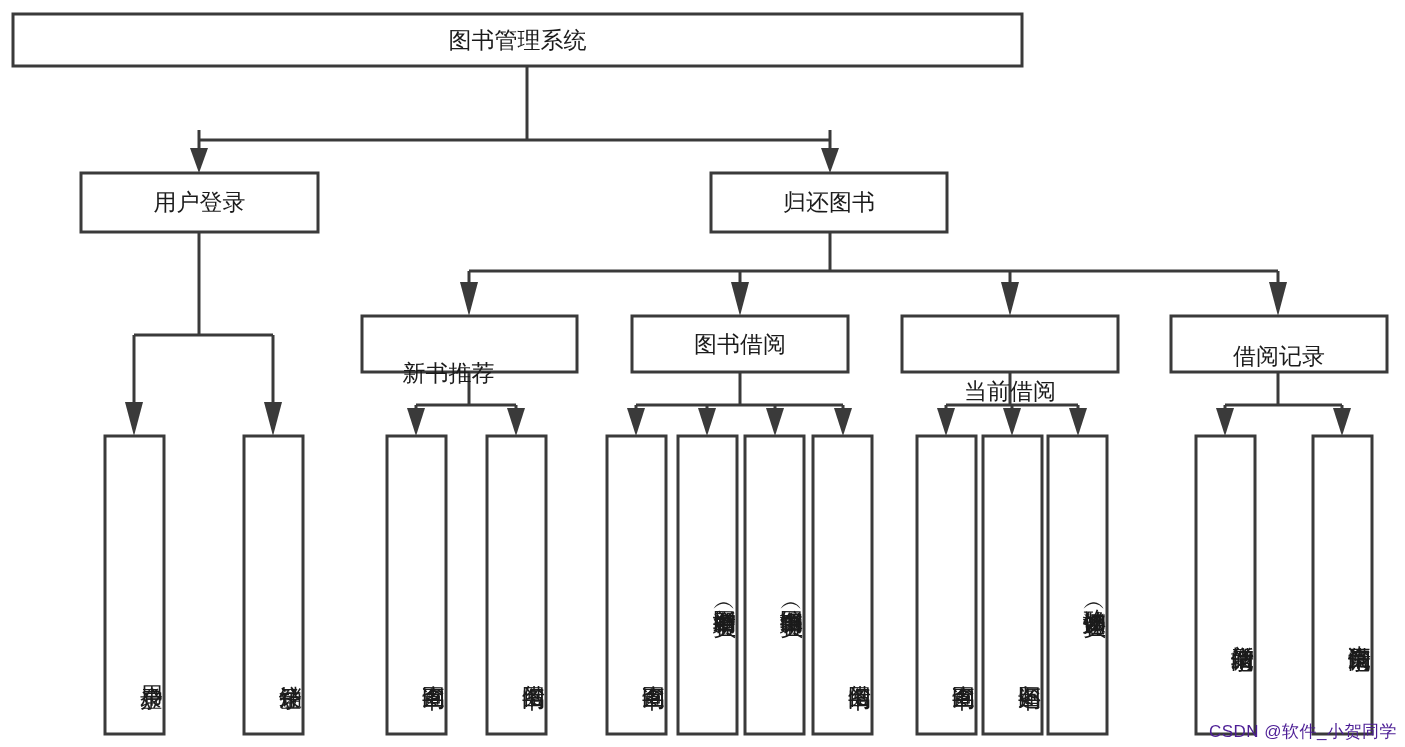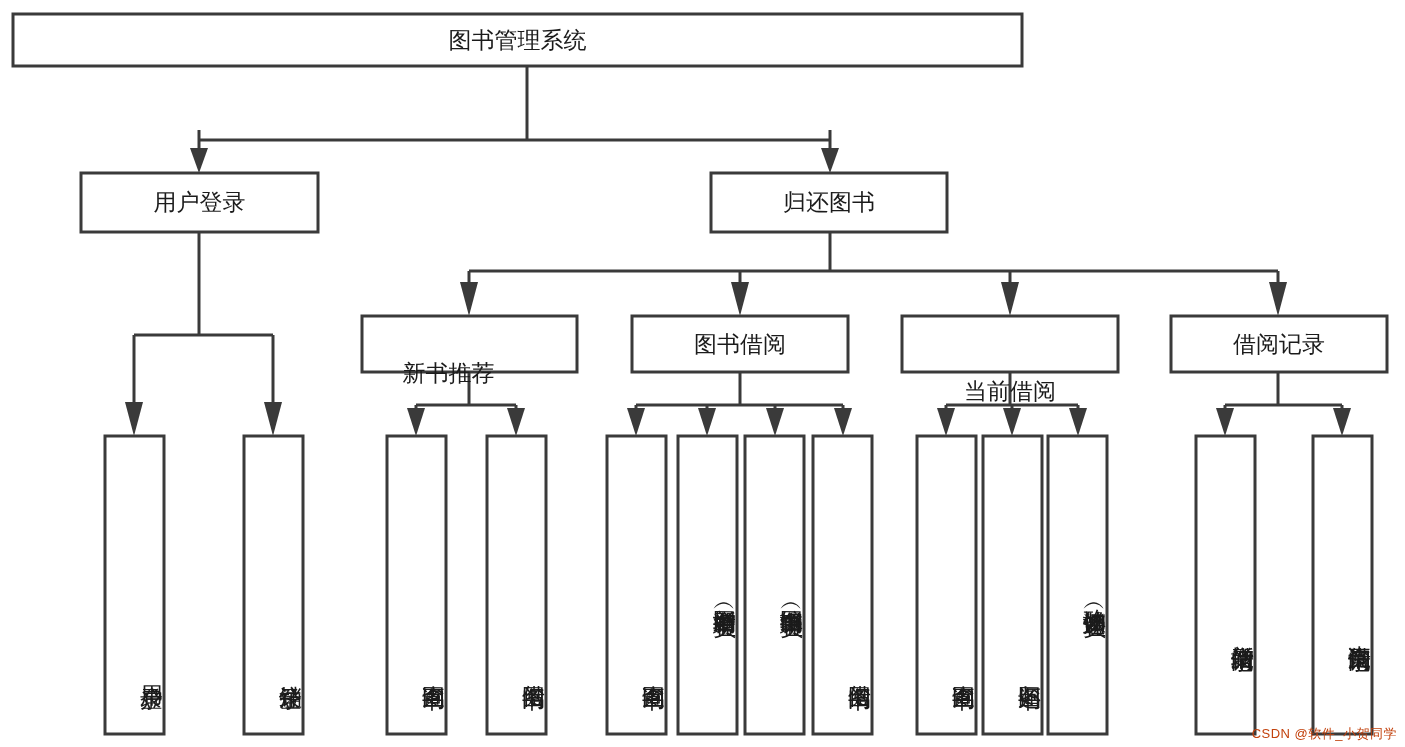--- a/index.html
+++ b/index.html
@@ -66,22 +66,22 @@
     font-size: 23px;
     color: #1b1b1b;
     font-family: "Liberation Sans", "DejaVu Sans", sans-serif;
     white-space: nowrap;
     pointer-events: none;
   }
   #watermark {
     position: absolute;
     right: 8px;
     bottom: 4px;
-    font-size: 13px;
-    color: #c2410c;
+    font-size: 17px;
+    color: #4c1d95;
     font-family: "Liberation Sans", "DejaVu Sans", sans-serif;
     letter-spacing: 0.5px;
     pointer-events: none;
   }
 </style>
 </head>
 <body>
 
 <div id="diagram-root">
 
@@ -192,21 +192,21 @@
   </svg>
 
   <div class="hlabel-wrap" style="left:13px; top:14px; width:1009px; height:52px;">图书管理系统</div>
 
   <div class="hlabel-wrap" style="left:81px; top:173px; width:237px; height:59px;">用户登录</div>
   <div class="hlabel-wrap" style="left:711px; top:173px; width:236px; height:59px;">归还图书</div>
 
   <div class="hlabel-wrap" style="left:341px; top:316px; width:215px; height:56px;margin-top:29px;">新书推荐</div>
   <div class="hlabel-wrap" style="left:632px; top:316px; width:216px; height:56px;border-radius:25px;">图书借阅</div>
   <div class="hlabel-wrap" style="left:902px; top:316px; width:216px; height:56px;margin-top:47px;">当前借阅</div>
-  <div class="hlabel-wrap" style="left:1171px; top:316px; width:216px; height:56px;">借阅记录</div>
+  <div class="hlabel-wrap" style="left:1171px; top:328px; width:216px; height:56px;">借阅记录</div>
 
   <div class="vlabel-wrap" style="left:105px; top:436px; width:59px; height:298px; padding-top:84px;">用户登录</div>
   <div class="vlabel-wrap" style="left:244px; top:436px; width:59px; height:298px; padding-top:84px;">注销登录</div>
   <div class="vlabel-wrap" style="left:387px; top:436px; width:59px; height:298px; padding-top:84px;">查询图书</div>
   <div class="vlabel-wrap" style="left:487px; top:436px; width:59px; height:298px; padding-top:84px;">借阅图书</div>
   <div class="vlabel-wrap" style="left:607px; top:436px; width:59px; height:298px; padding-top:84px;">查询图书</div>
   <div class="vlabel-wrap" style="left:678px; top:436px; width:59px; height:298px; padding-top:10px;">新增图书（管理员）</div>
   <div class="vlabel-wrap" style="left:745px; top:436px; width:59px; height:298px; padding-top:10px;">编辑图书（管理员）</div>
   <div class="vlabel-wrap" style="left:813px; top:436px; width:59px; height:298px; padding-top:84px;">借阅图书</div>
   <div class="vlabel-wrap" style="left:917px; top:436px; width:59px; height:298px; padding-top:84px;">查询图书</div>

